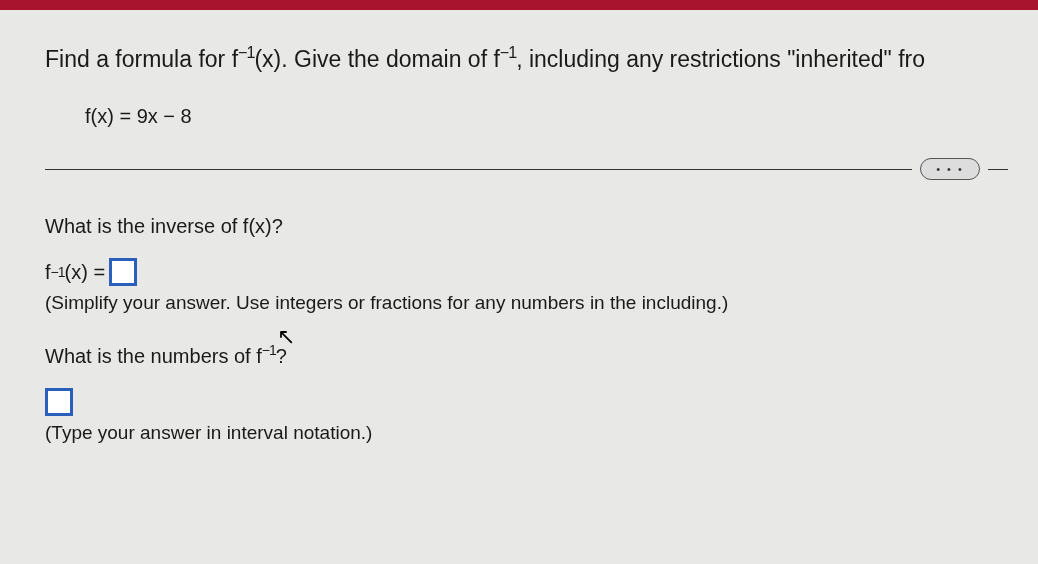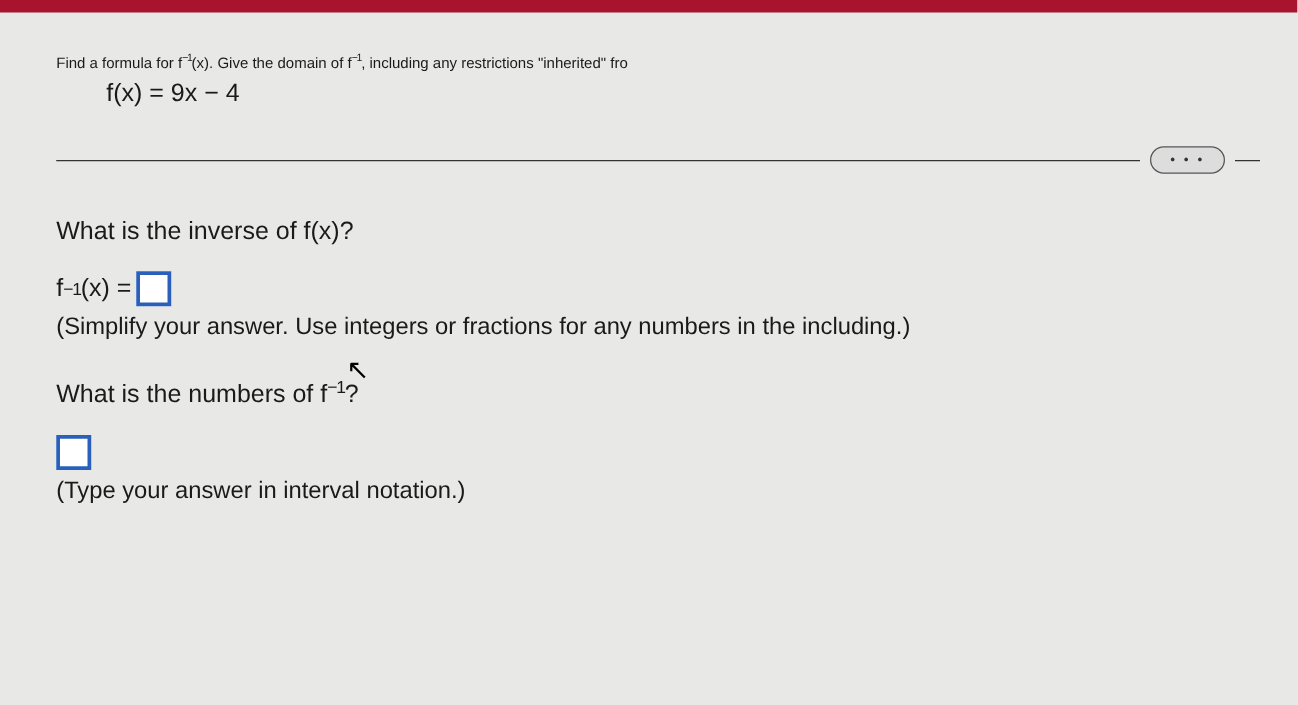--- a/index.html
+++ b/index.html
@@ -18,22 +18,22 @@
     .top-bar {
       width: 100%;
       height: 10px;
       background: #a8132e;
     }
     .content {
       padding: 30px 0 30px 45px;
       color: #1a1a1a;
     }
     .problem-statement {
-      font-size: 12px;
-      margin-bottom: 4px;
+      font-size: 23px;
+      margin-bottom: 28px;
       line-height: 1.6;
       white-space: nowrap;
     }
     .function-def {
       font-size: 20px;
       margin-left: 40px;
       margin-bottom: 30px;
     }
     .divider-row {
       display: flex;
@@ -109,21 +109,21 @@
 <body>
 
 <div class="top-bar"></div>
 
 <div class="content">
 
   <div class="problem-statement">
     <span>Find a formula for f</span><span class="sup minus">−1</span><span>(x). Give the domain of f</span><span class="sup minus">−1</span><span>, including any restrictions "inherited" fro</span>
   </div>
 
-  <div class="function-def">f(x) = 9x − 4</div>
+  <div class="function-def">f(x) = 9x − 8</div>
 
   <div class="divider-row">
     <div class="divider-line"></div>
     <div class="divider-pill">
       <span>• • •</span>
     </div>
     <div class="divider-line" style="flex:0 0 20px"></div>
   </div>
 
   <div class="question-text">What is the inverse of f(x)?</div>

